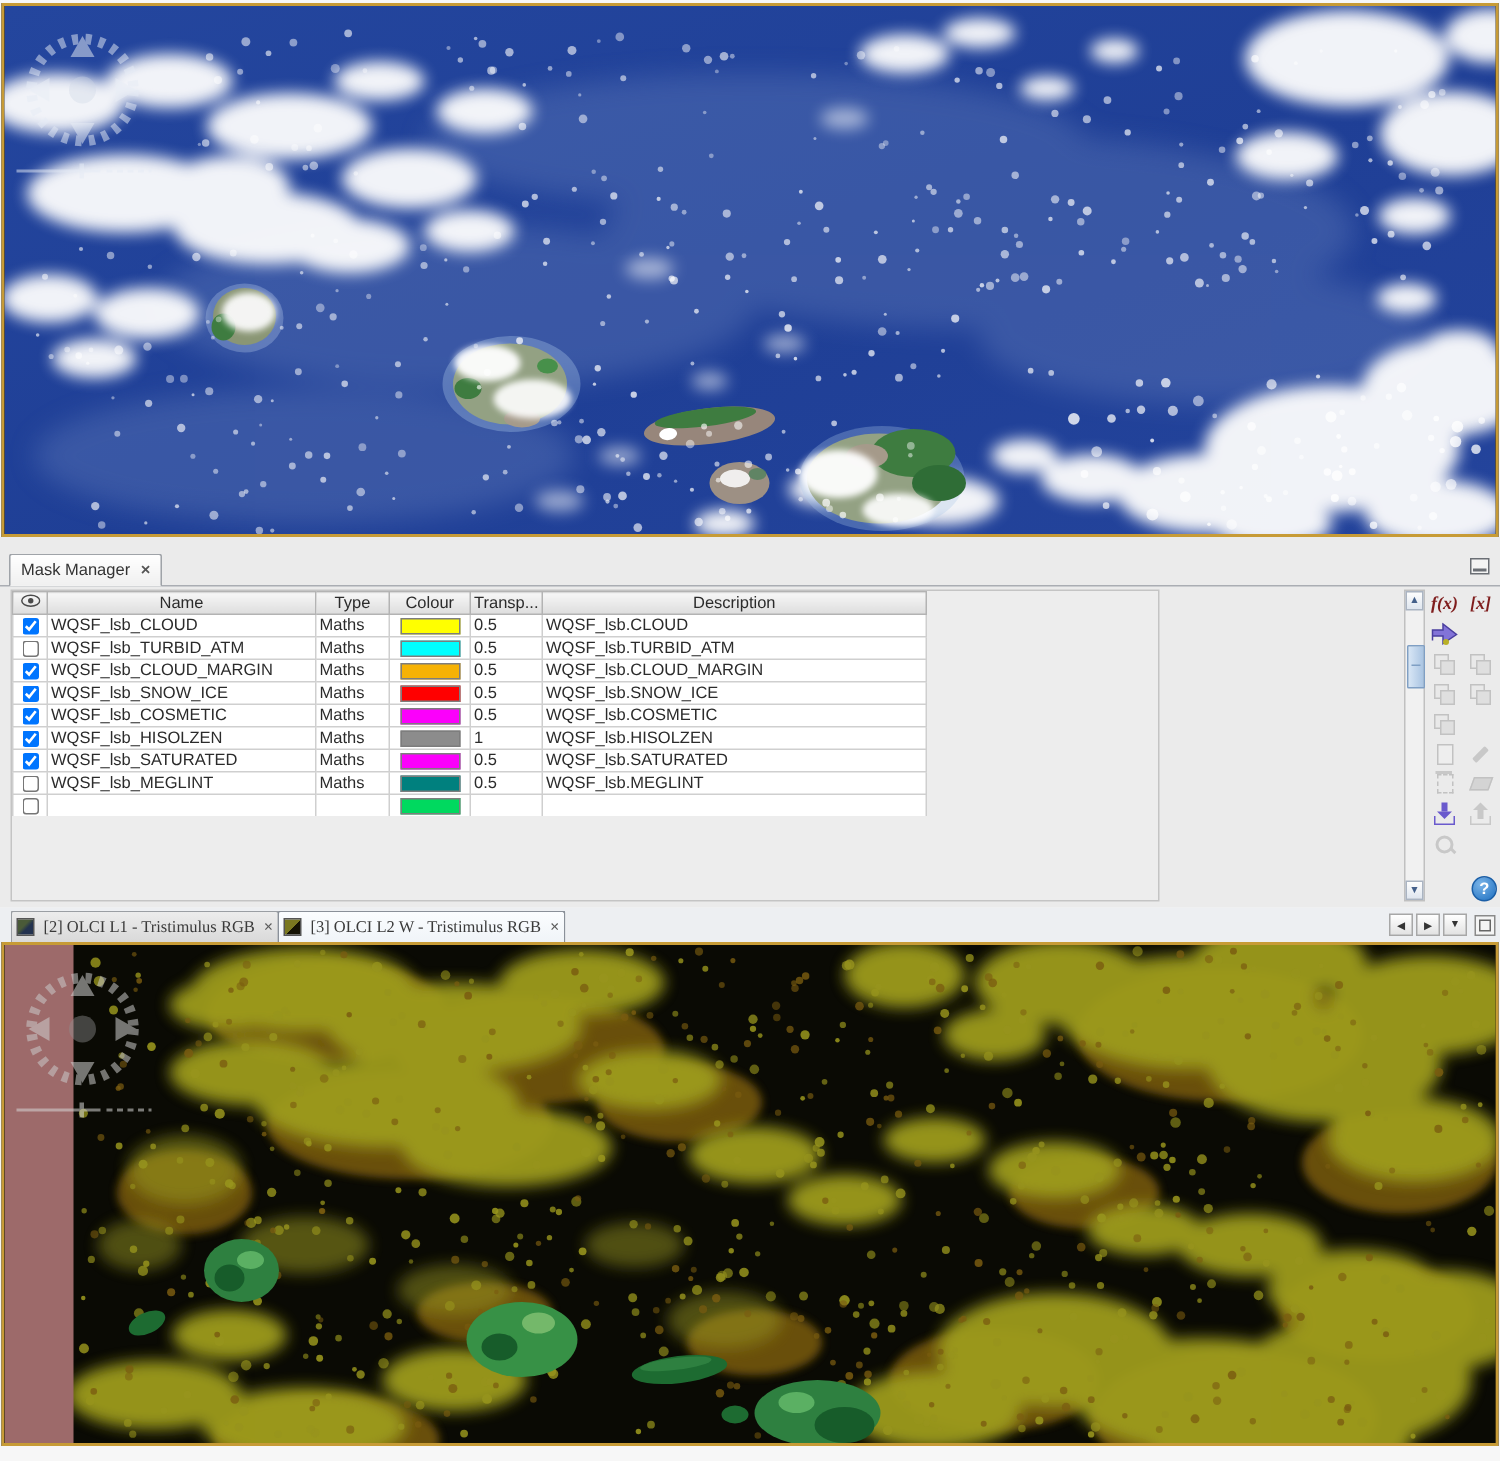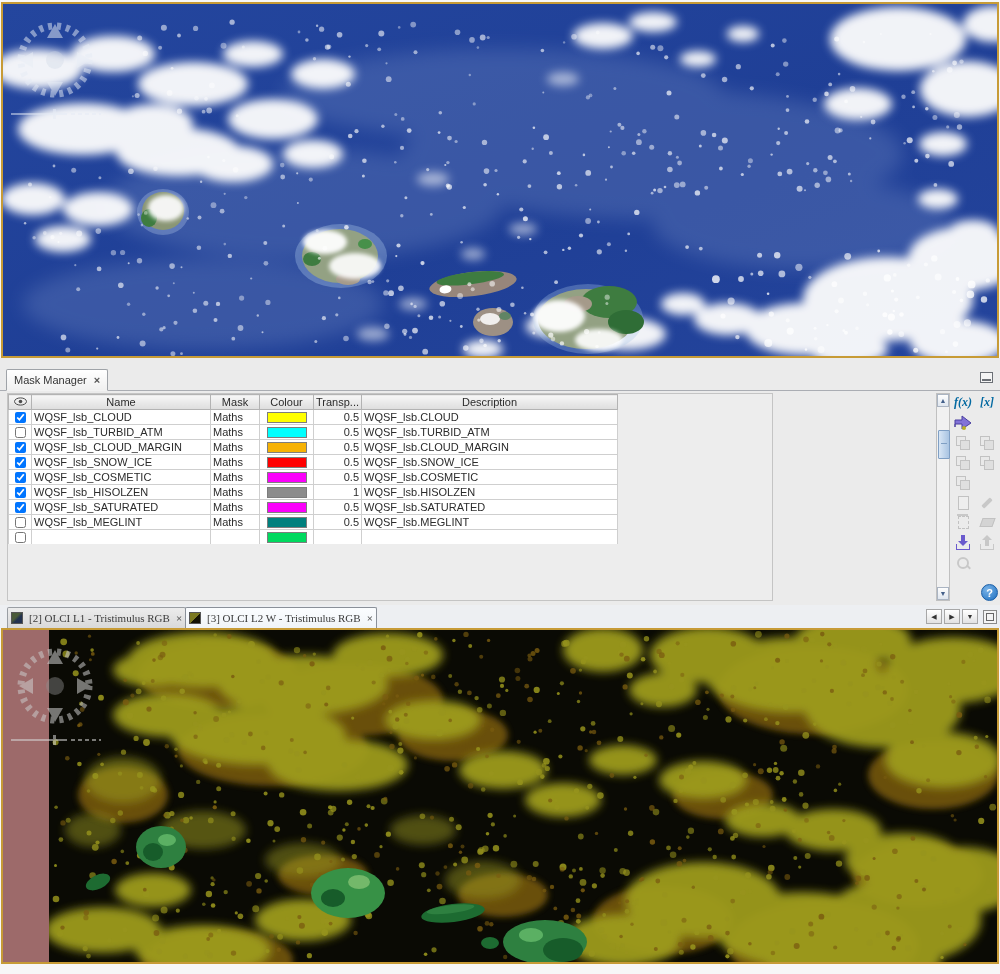--- a/index.html
+++ b/index.html
@@ -24,40 +24,40 @@
   .mm-minimize::after{content:"";position:absolute;left:1px;right:1px;bottom:1px;height:2px;background:#6b6f75;}
 
   .mm-scroll{position:absolute;left:7px;top:35px;width:766px;height:208px;background:#ededed;overflow:hidden;border:1px solid #c4c4c4;box-sizing:border-box;}
   table.masks{border-collapse:collapse;table-layout:fixed;width:579px;font-size:11px;color:#2b2b2b;background:#fff;}
   table.masks th{background:linear-gradient(#f7f7f7,#dddddd);border:1px solid #b3b3b3;font-weight:normal;height:14px;padding:0 2px;overflow:hidden;white-space:nowrap;}
   table.masks td{border:1px solid #cfcfcf;height:14px;padding:0 2px;overflow:hidden;white-space:nowrap;background:#fff;}
   .c-eye{width:18px;text-align:center;}
   .c-name{width:174px;}
   .c-type{width:44px;}
   .c-colour{width:49px;}
-  .c-transp{width:43px;text-align:right;}
+  .c-transp{width:43px;text-align:left;}
   .c-desc{width:251px;margin-left:48px;}
   td.c-eye input{width:11px;height:11px;margin:0;vertical-align:middle;}
   .swatch{width:40px;height:11px;margin:0 auto;border:1px solid #7d7d7d;box-sizing:border-box;}
   tr.partial td{border-bottom:none;}
 
   
   .mm-vscroll{position:absolute;left:936px;top:35px;width:14px;height:208px;background:#f1f1f1;border:1px solid #c0c0c0;box-sizing:border-box;}
   .sb-btn{position:absolute;left:0;width:12px;height:13px;background:linear-gradient(#fdfdfd,#dfe6ef);border:1px solid #aab4c2;box-sizing:border-box;
           font-size:7px;color:#44608a;display:flex;align-items:center;justify-content:center;}
   .sb-up{top:0;}
   .sb-down{bottom:0;}
   .sb-thumb{position:absolute;left:1px;top:36px;width:10px;height:27px;background:linear-gradient(90deg,#d8e6f5,#a9c4e2);border:1px solid #7f9fc4;border-radius:1px;}
   .sb-thumb::after{content:"";position:absolute;left:2px;right:2px;top:12px;border-top:1px solid #7f9fc4;}
 
   
   .mm-tools{position:absolute;left:952px;top:35px;width:48px;height:210px;}
   .tool-grid{display:grid;grid-template-columns:22px 22px;grid-auto-rows:19px;gap:1px 2px;}
   .tool{display:flex;align-items:center;justify-content:center;}
-  .t-text{font-size:12px;font-weight:bold;font-style:italic;font-family:"Liberation Serif",serif;color:#0369a1;}
+  .t-text{font-size:12px;font-weight:bold;font-style:italic;font-family:"Liberation Serif",serif;color:#7f1d1d;}
   .dis{opacity:0.42;}
   .help-btn{position:absolute;right:2px;bottom:2px;width:17px;height:17px;border-radius:50%;
             background:radial-gradient(circle at 35% 30%,#7ab4e8,#1d6fc0);color:#fff;font-size:11px;font-weight:bold;
             display:flex;align-items:center;justify-content:center;border:1px solid #1a5ea6;box-sizing:border-box;}
 
   
   .doc-tabs{position:absolute;left:0;top:605px;width:1000px;height:23px;background:#edeff2;}
   .dtab{position:absolute;top:2px;height:21px;display:flex;align-items:center;gap:6px;padding:0 3px;font-size:11px;color:#3a3a3a;
         border:1px solid #9a9ea3;border-bottom:none;border-radius:2px 2px 0 0;box-sizing:border-box;font-family:Liberation Serif, serif;}
   .dtab.inactive{background:linear-gradient(#ececec,#d9d9d9);}
@@ -634,21 +634,21 @@
       <table class="masks">
         <thead>
           <tr>
             <th class="c-eye">
               <svg width="13" height="9" viewBox="0 0 13 9">
                 <ellipse cx="6.5" cy="4.5" rx="6" ry="3.6" fill="none" stroke="#4a4a4a"></ellipse>
                 <circle cx="6.5" cy="4.5" r="1.8" fill="#4a4a4a"></circle>
               </svg>
             </th>
             <th class="c-name">Name</th>
-            <th class="c-type">Mask</th>
+            <th class="c-type">Type</th>
             <th class="c-colour">Colour</th>
             <th class="c-transp">Transp...</th>
             <th class="c-desc">Description</th>
           </tr>
         </thead>
         <tbody id="mask-tbody">
             <tr>
               <td class="c-eye"><input type="checkbox" checked="" style=""></td>
               <td class="c-name">WQSF_lsb_CLOUD</td>
               <td class="c-type">Maths</td>

